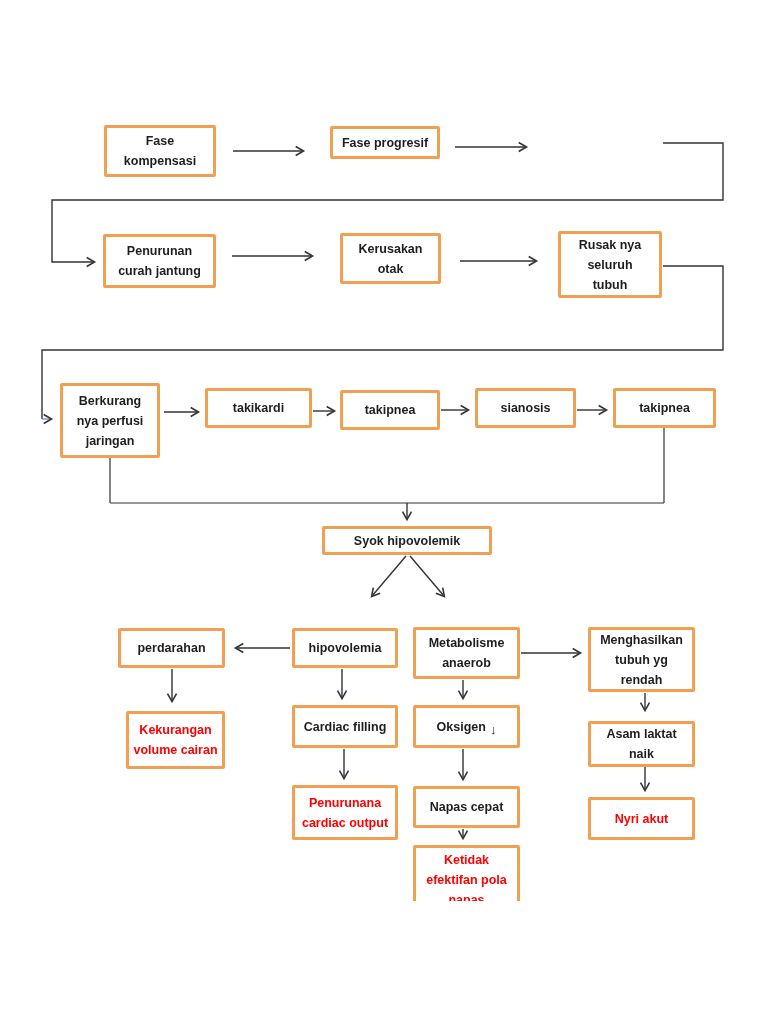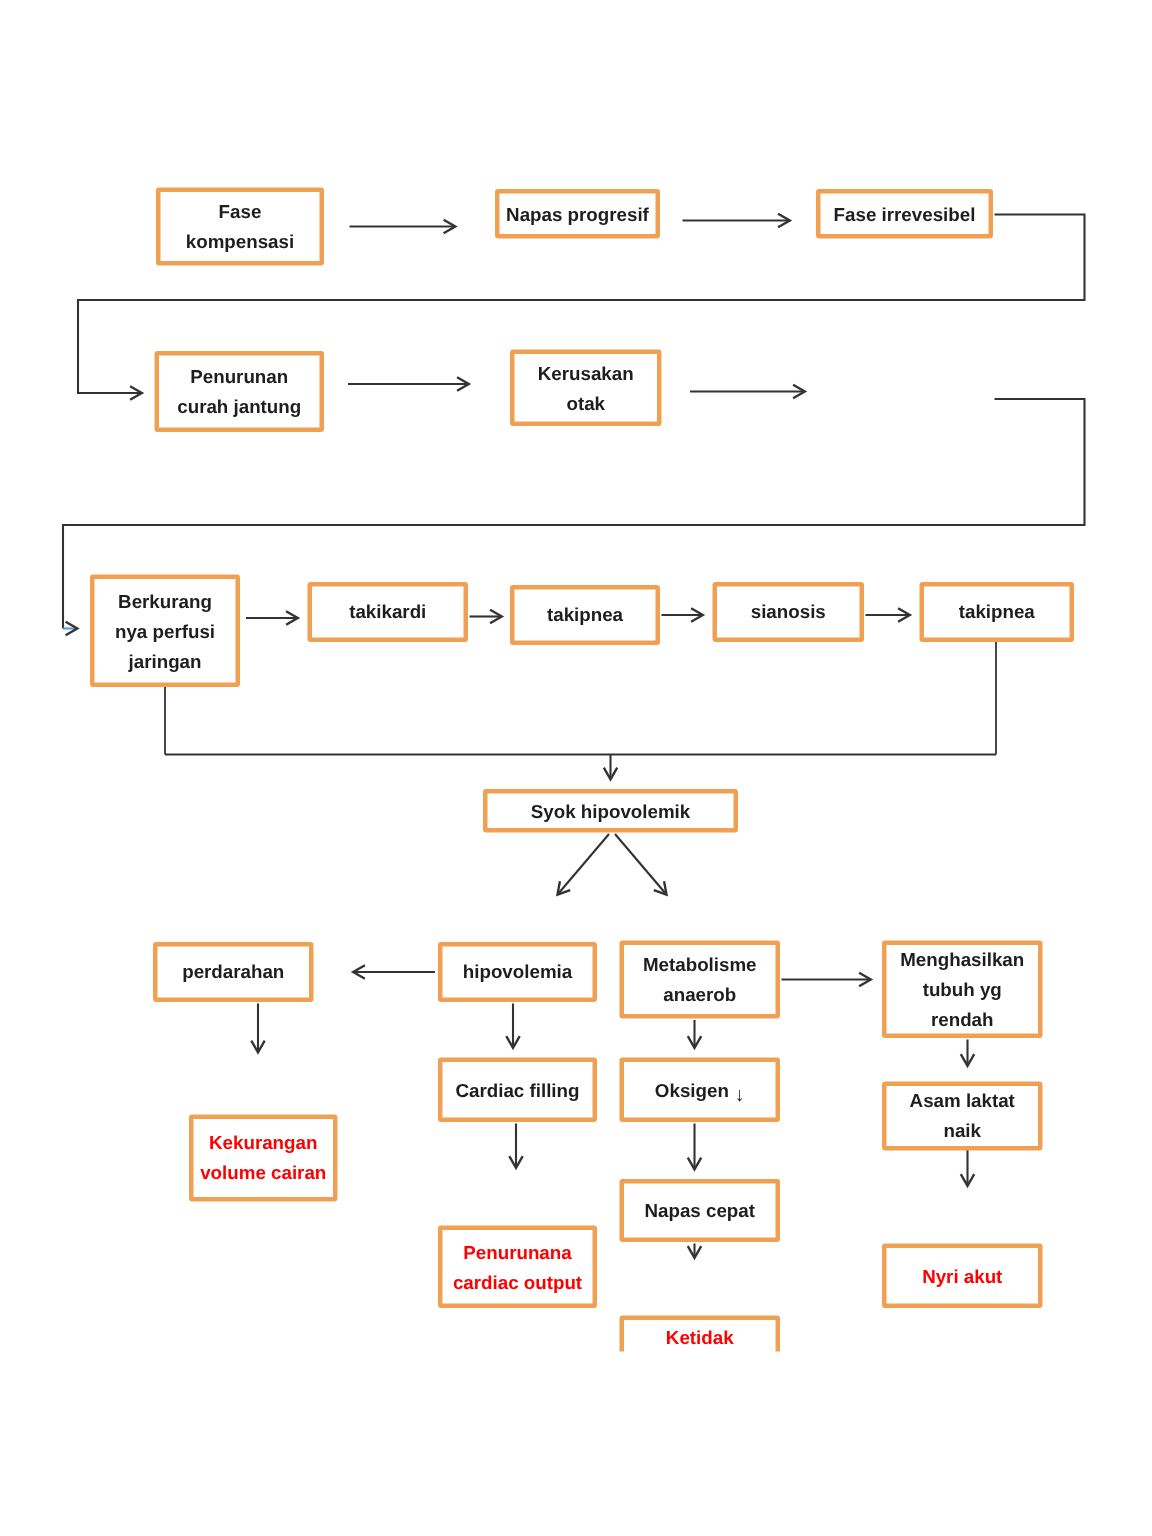--- a/index.html
+++ b/index.html
@@ -23,21 +23,21 @@
     background:#fff;
     display:flex;align-items:center;justify-content:center;
     text-align:center;
     font-weight:700;
     font-size:12.5px;
     line-height:20px;
     color:var(--text,#1e1e1e);
     white-space:pre-line;
     padding:1px 3px;
   }
-  .node.red{color:var(--red-text,#ff0000);margin-top:32px;}
+  .node.red{color:var(--red-text,#ff0000);}
   .dn-icon{
     display:inline-block;
     margin-left:4px;
     transform:translateY(3px);
     font-size:13px;
   }
 </style>
 </head>
 <body>
 
@@ -87,39 +87,41 @@
 
     <path d="M344,749 L344,778" marker-end="url(#arrowDark)"></path>
     <path d="M463,749 L463,779" marker-end="url(#arrowDark)"></path>
     <path d="M645,764 L645,790" marker-end="url(#arrowDark)"></path>
 
     <path d="M463,829 L463,838" marker-end="url(#arrowDark)"></path>
   </svg>
 
   <div class="node" style="left:104px;top:125px;width:112px;height:52px">Fase
 kompensasi</div>
-  <div class="node" style="left:330px;top:126px;width:110px;height:33px">Napas progresif</div>
-  <div class="node" style="left:544px;top:126px;width:118px;height:33px">Fase irrevesibel</div>
+  <div class="node" style="left:330px;top:126px;width:110px;height:33px">Fase progresif</div>
 
   <div class="node" style="left:103px;top:234px;width:113px;height:54px">Penurunan
 curah jantung</div>
   <div class="node" style="left:340px;top:233px;width:101px;height:51px">Kerusakan
 otak</div>
+  <div class="node" style="left:558px;top:231px;width:104px;height:67px">Rusak nya
+seluruh
+tubuh</div>
 
   <div class="node" style="left:60px;top:383px;width:100px;height:75px">Berkurang
 nya perfusi
 jaringan</div>
   <div class="node" style="left:205px;top:388px;width:107px;height:40px">takikardi</div>
   <div class="node" style="left:340px;top:390px;width:100px;height:40px">takipnea</div>
   <div class="node" style="left:475px;top:388px;width:101px;height:40px">sianosis</div>
   <div class="node" style="left:613px;top:388px;width:103px;height:40px">takipnea</div>
 
   <div class="node" style="left:322px;top:526px;width:170px;height:29px">Syok hipovolemik</div>
 
-  <div class="node" style="left:102px;top:628px;width:107px;height:40px">perdarahan</div>
+  <div class="node" style="left:118px;top:628px;width:107px;height:40px">perdarahan</div>
   <div class="node" style="left:292px;top:628px;width:106px;height:40px">hipovolemia</div>
   <div class="node" style="left:413px;top:627px;width:107px;height:52px">Metabolisme
 anaerob</div>
   <div class="node" style="left:588px;top:627px;width:107px;height:65px">Menghasilkan
 tubuh yg
 rendah</div>
 
   <div class="node red" style="left:126px;top:711px;width:99px;height:58px">Kekurangan
 volume cairan</div>
   <div class="node" style="left:292px;top:705px;width:106px;height:43px">Cardiac filling</div>

